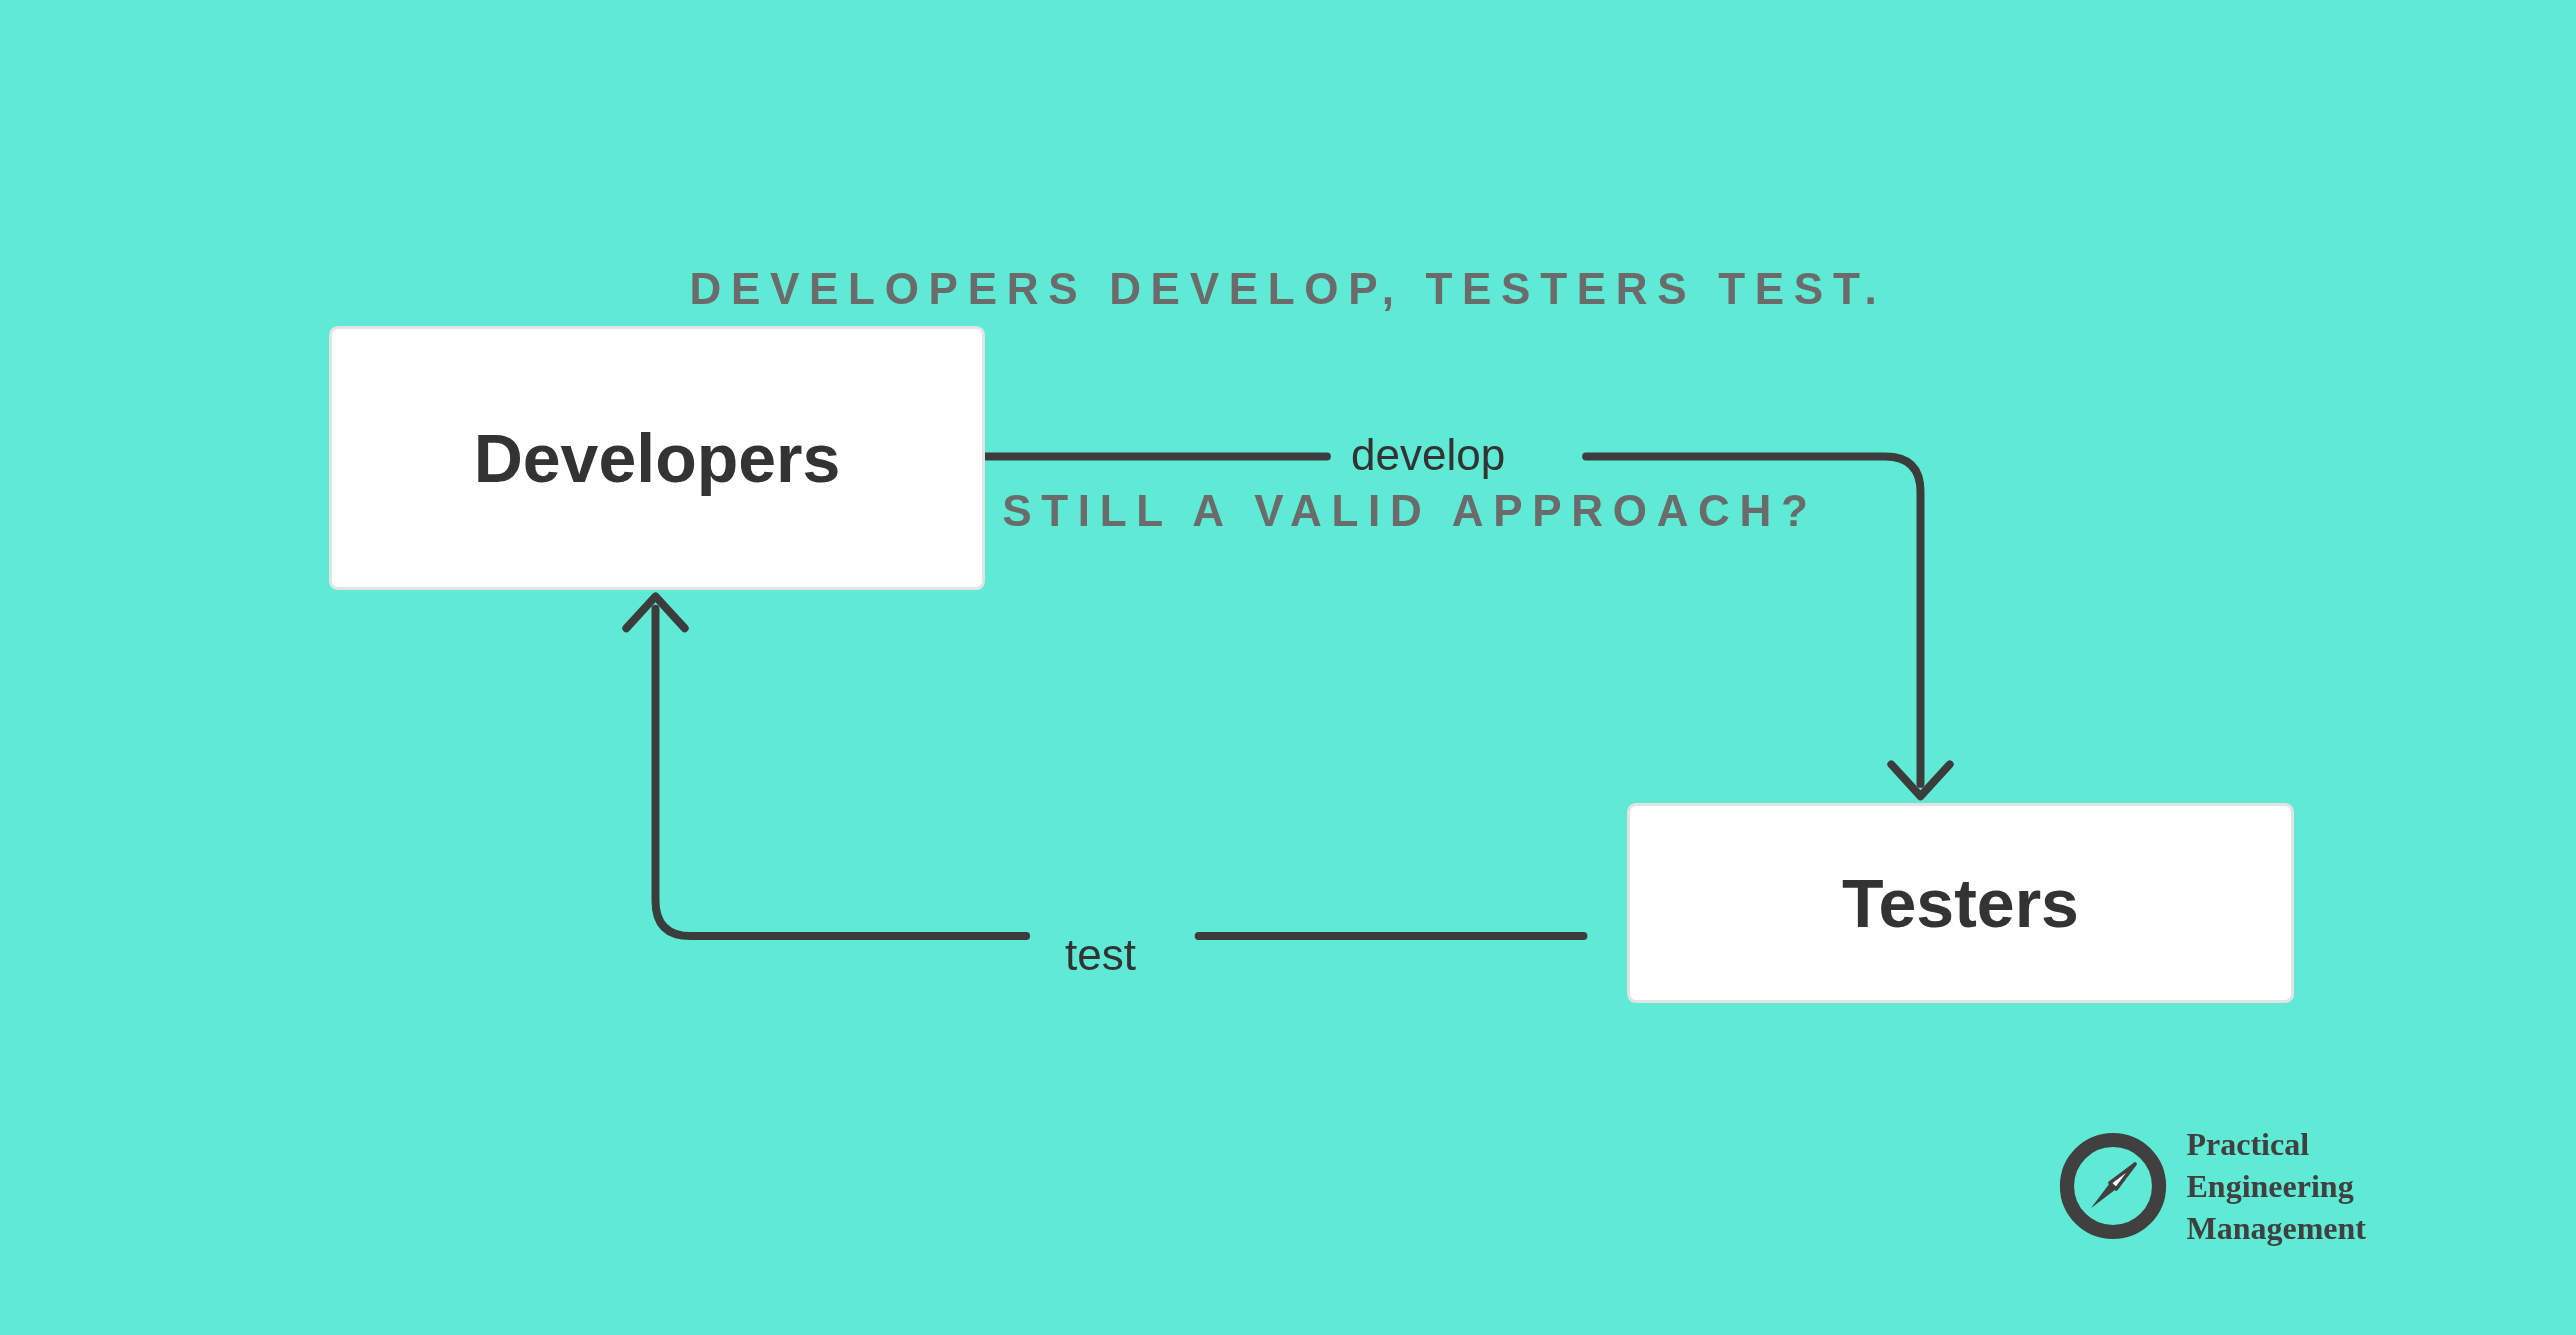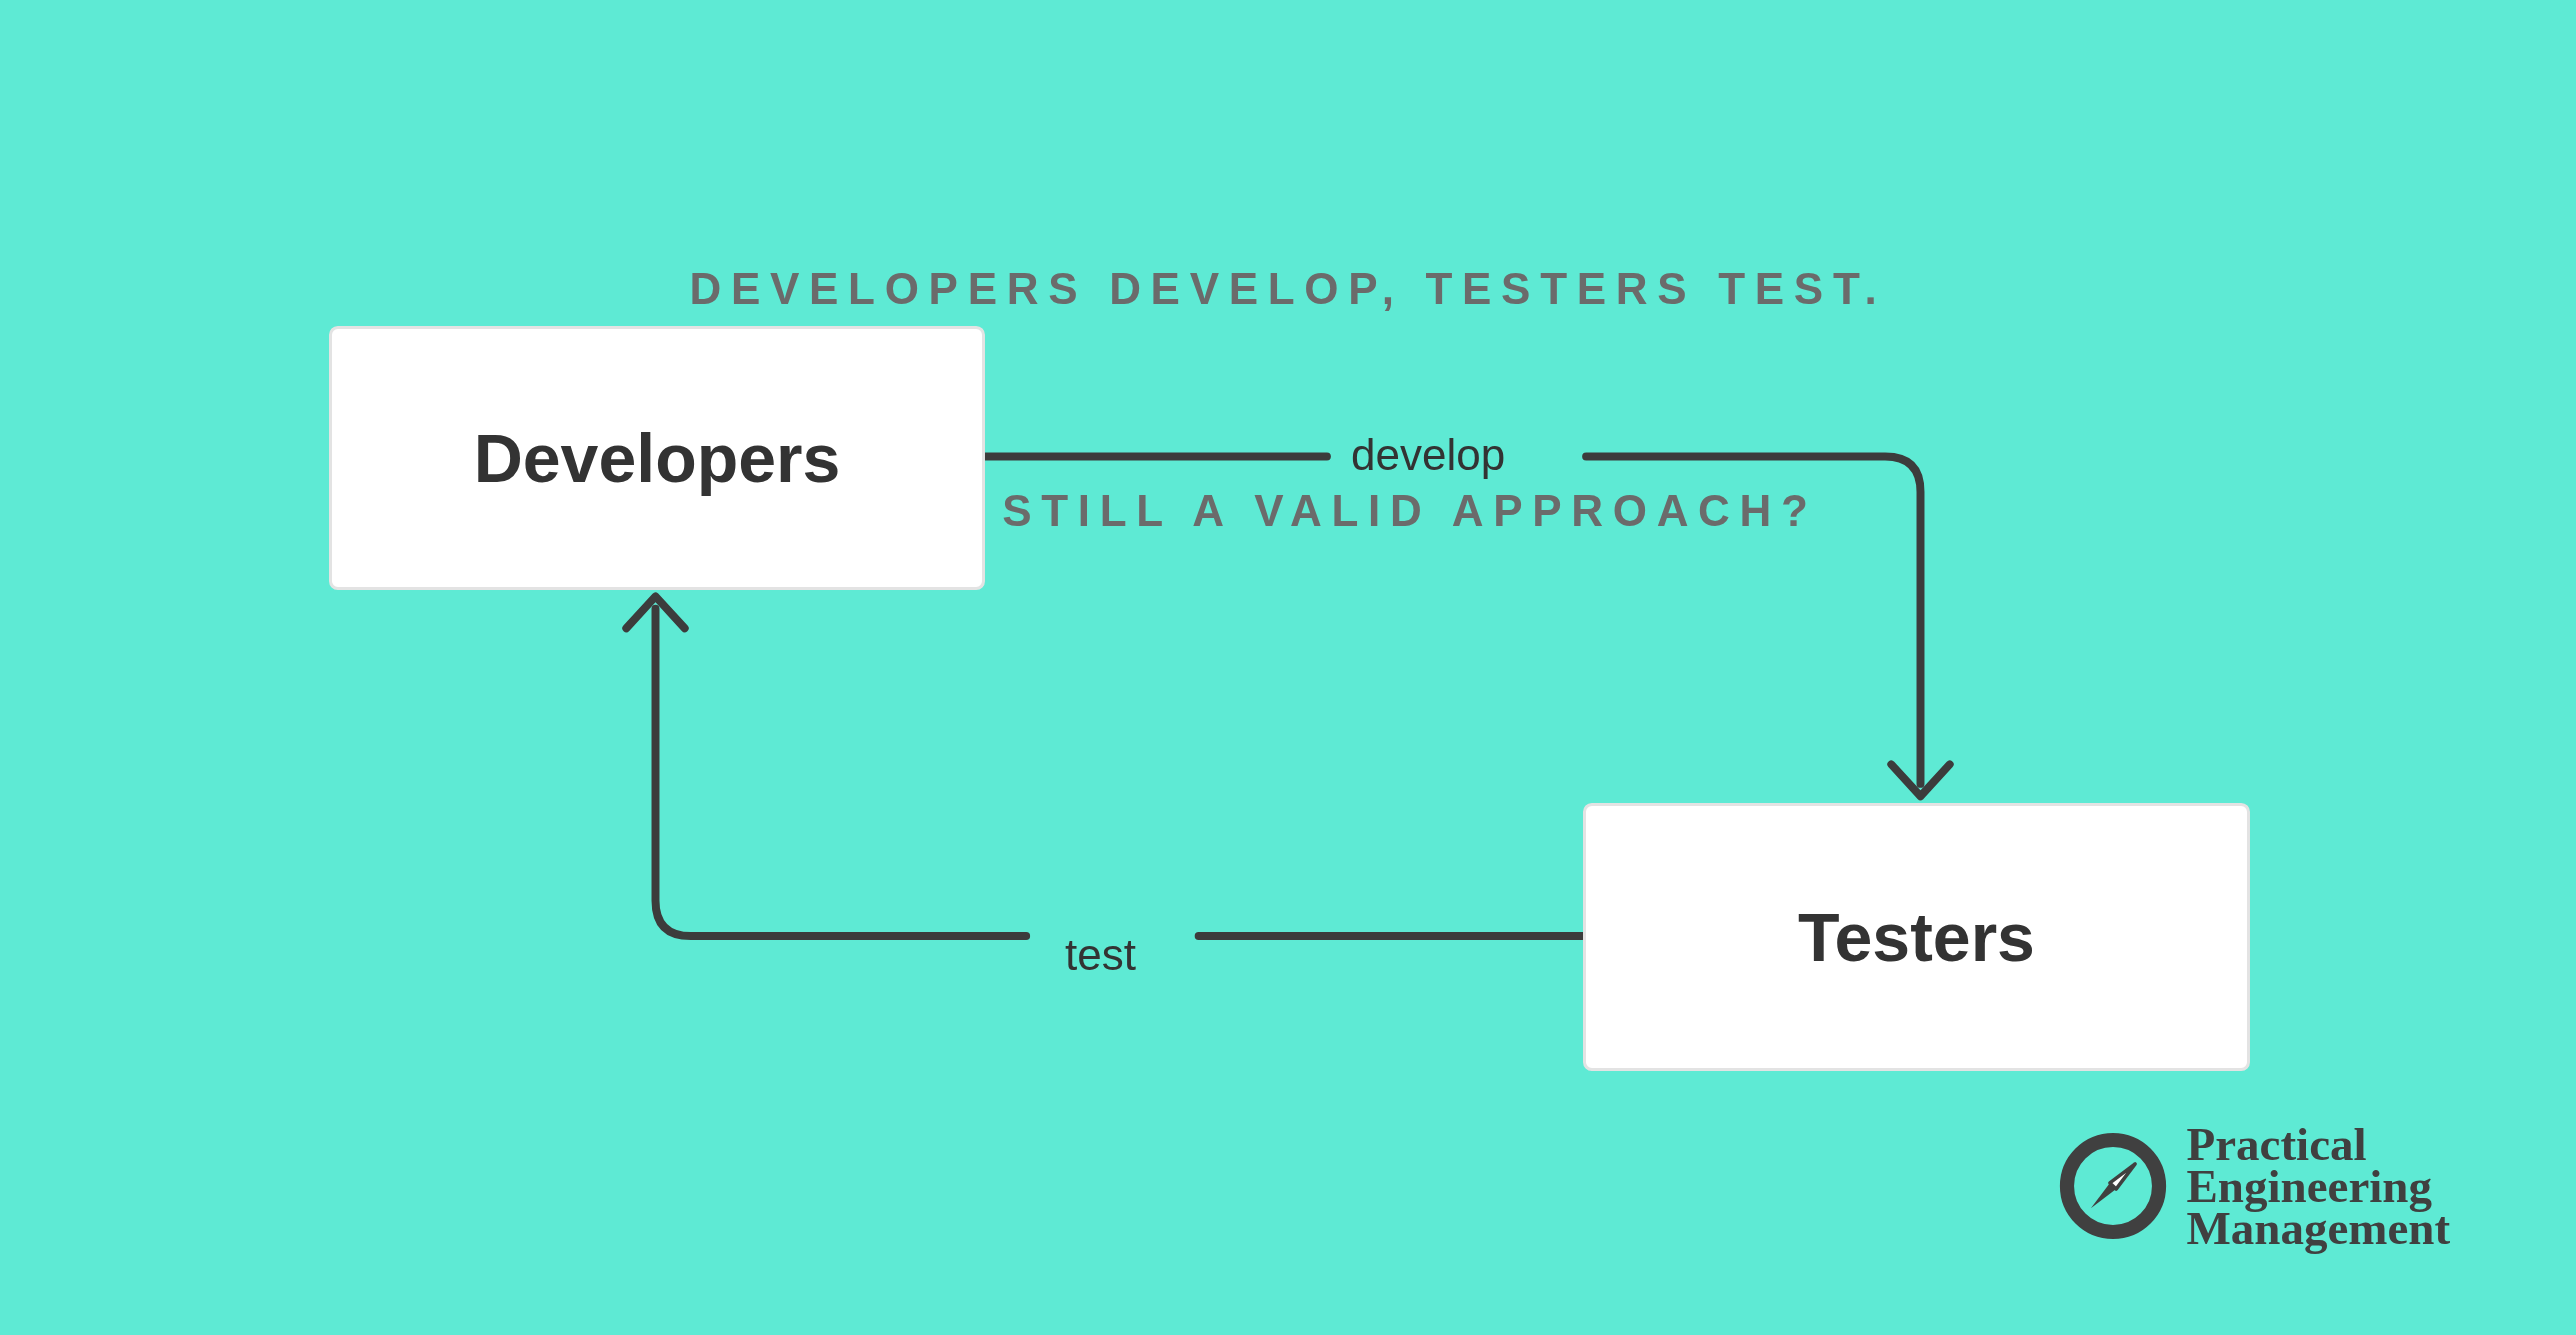--- a/index.html
+++ b/index.html
@@ -54,24 +54,24 @@
     white-space: nowrap;
   }
 
   #node-developers {
     left: 329px;
     top: 326px;
     width: 656px;
     height: 264px;
   }
   #node-testers {
-    left: 1583px;
+    left: 1627px;
     top: 803px;
     width: 667px;
-    height: 268px;
+    height: 200px;
   }
 
   
   #edges {
     position: absolute;
     left: 0;
     top: 0;
     width: 2576px;
     height: 1336px;
     pointer-events: none;
@@ -107,21 +107,21 @@
     gap: 19.5px;
   }
   #logo-mark {
     width: 108px;
     height: 108px;
     flex: none;
   }
   #logo-wordmark {
     font-family: "Liberation Serif", serif;
     font-weight: bold;
-    font-size: 47px;
+    font-size: 32px;
     line-height: 42px;
     color: #404040;
     letter-spacing: 0px;
     white-space: nowrap;
   }
   #logo-wordmark span { display: block; }
 </style>
 </head>
 <body>
 

